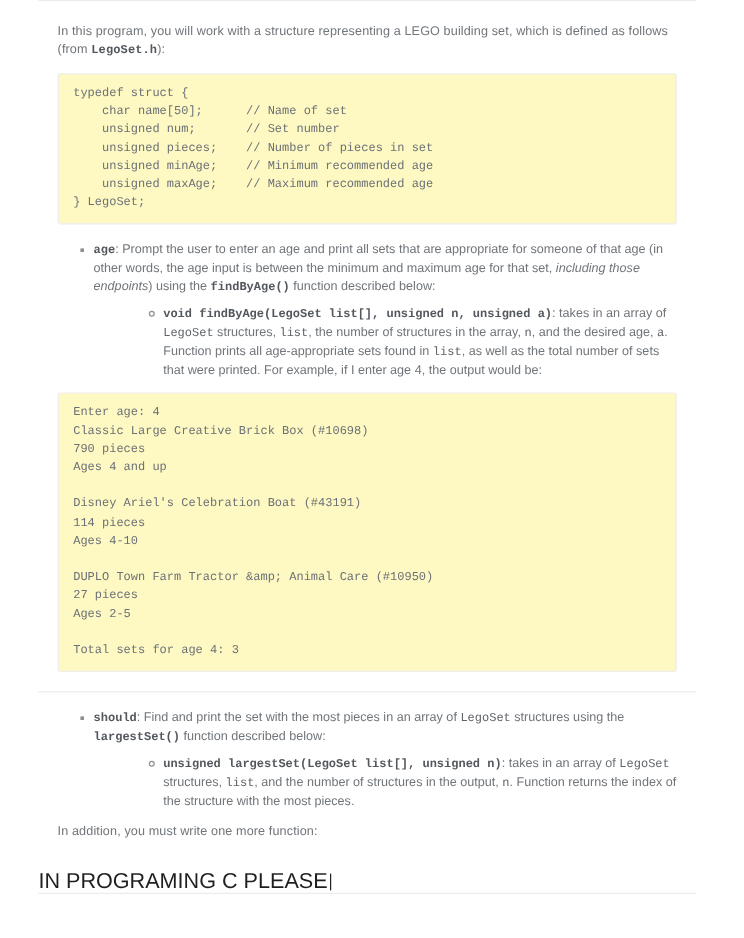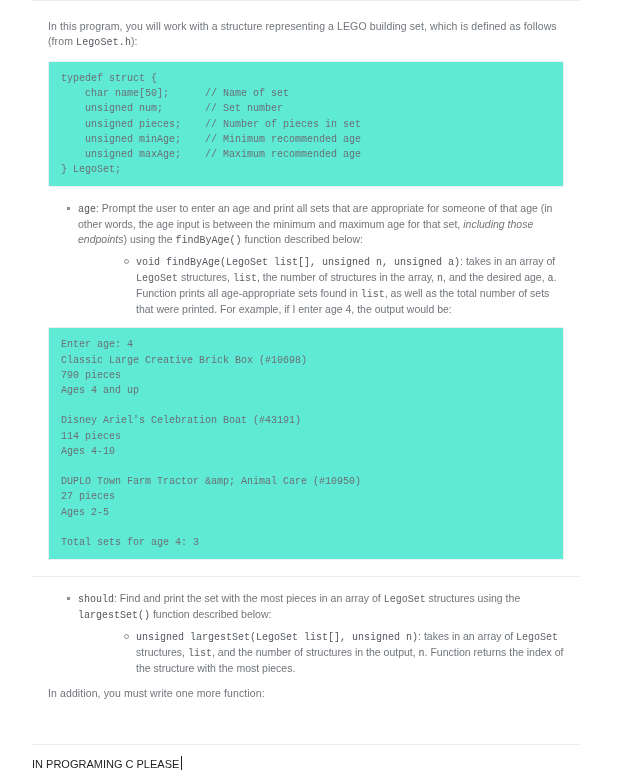--- a/index.html
+++ b/index.html
@@ -29,24 +29,24 @@
     font-size:10.5px;
     line-height:15px;
     color:#70757a;
     letter-spacing:.01em;
   }
   code,.mono{
     font-family:"Liberation Mono", monospace;
     font-size:10px;
     color:#5f6368;
   }
-  code.b{font-weight:normal;color:#53585e;}
+  code.b{font-weight:bold;color:#53585e;}
   pre.codeblock{
     margin:0 0 14px 0;
-    background:#5eead4;
+    background:#fef9c3;
     border:1px solid #ededed;
     border-radius:2px;
     padding:9px 12px;
     font-family:"Liberation Mono", monospace;
     font-size:10px;
     line-height:15.2px;
     color:#6b7076;
     white-space:pre;
     overflow:hidden;
   }
@@ -93,23 +93,23 @@
   }
   i{font-style:italic;}
   hr.rule{
     border:none;
     border-top:1px solid #ececec;
     margin:16px 0 14px 0;
   }
   .footer{
     position:absolute;
     left:32px;
-    top:756px;
+    top:724px;
     width:548px;
-    font-size:11px;
+    font-size:18px;
     color:#1f1f1f;
     font-family:"Liberation Sans", sans-serif;
   }
   .caret{
     display:inline-block;
     width:1px;height:14px;
     background:#202124;
     vertical-align:-2px;
     margin-left:2px;
   }

